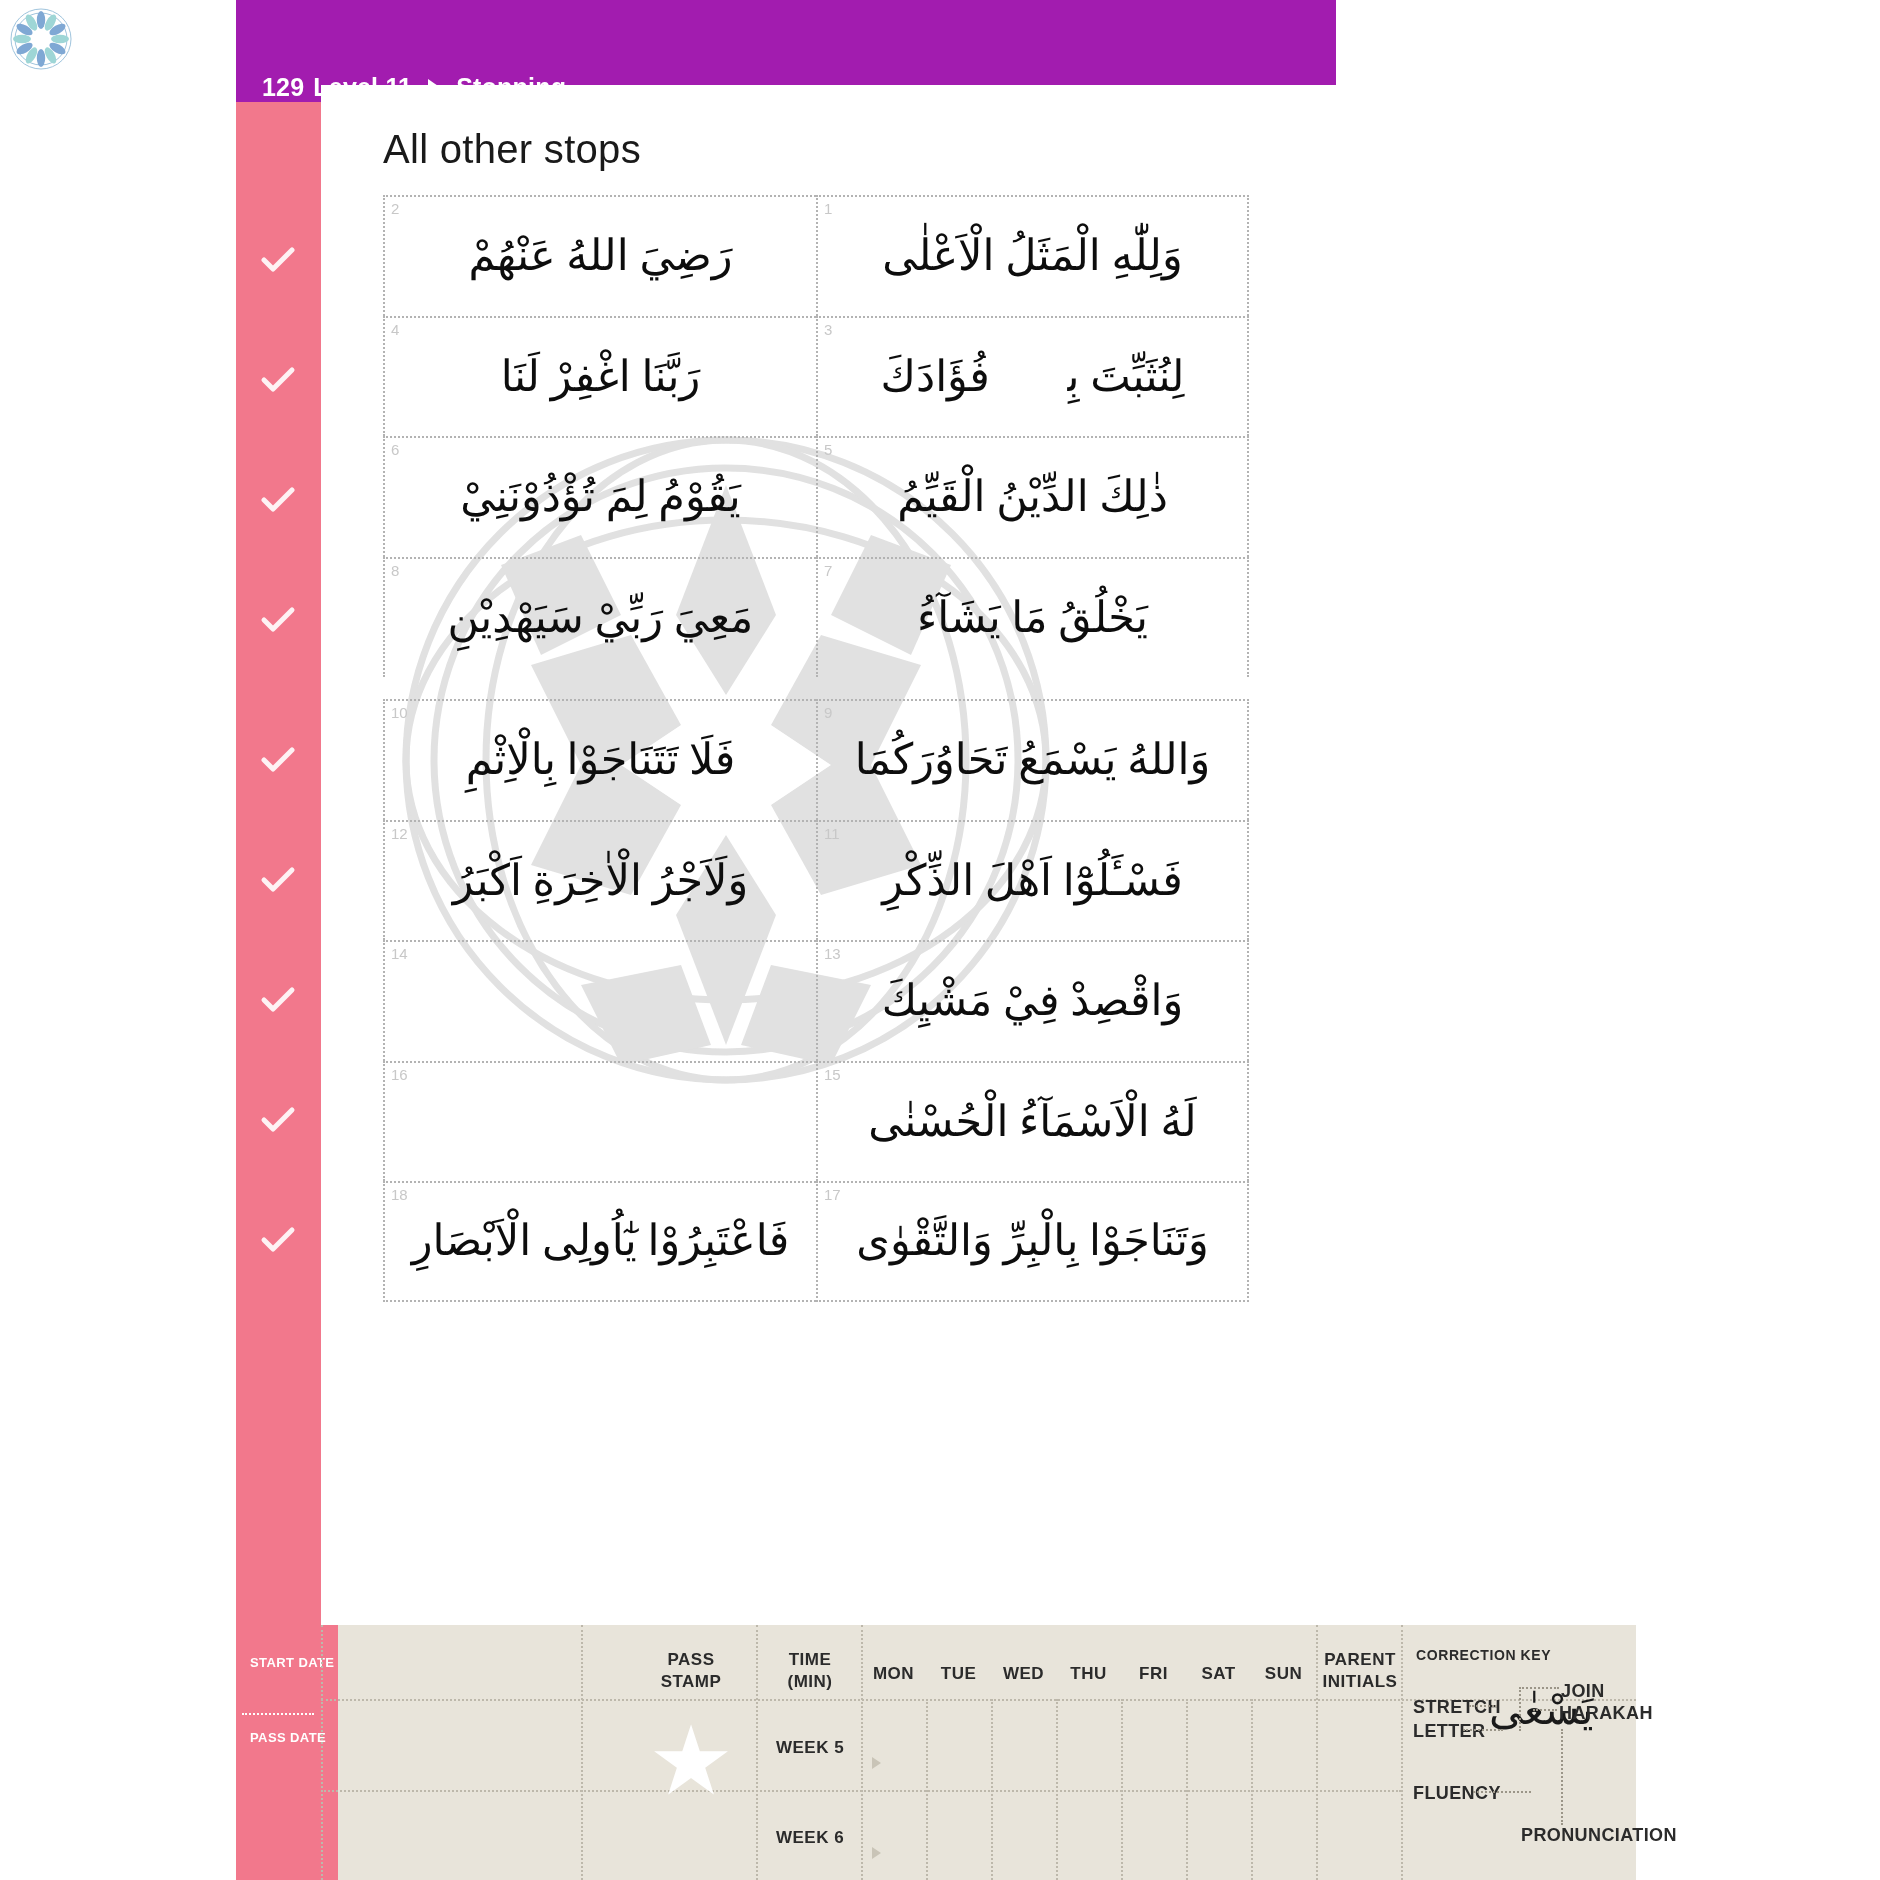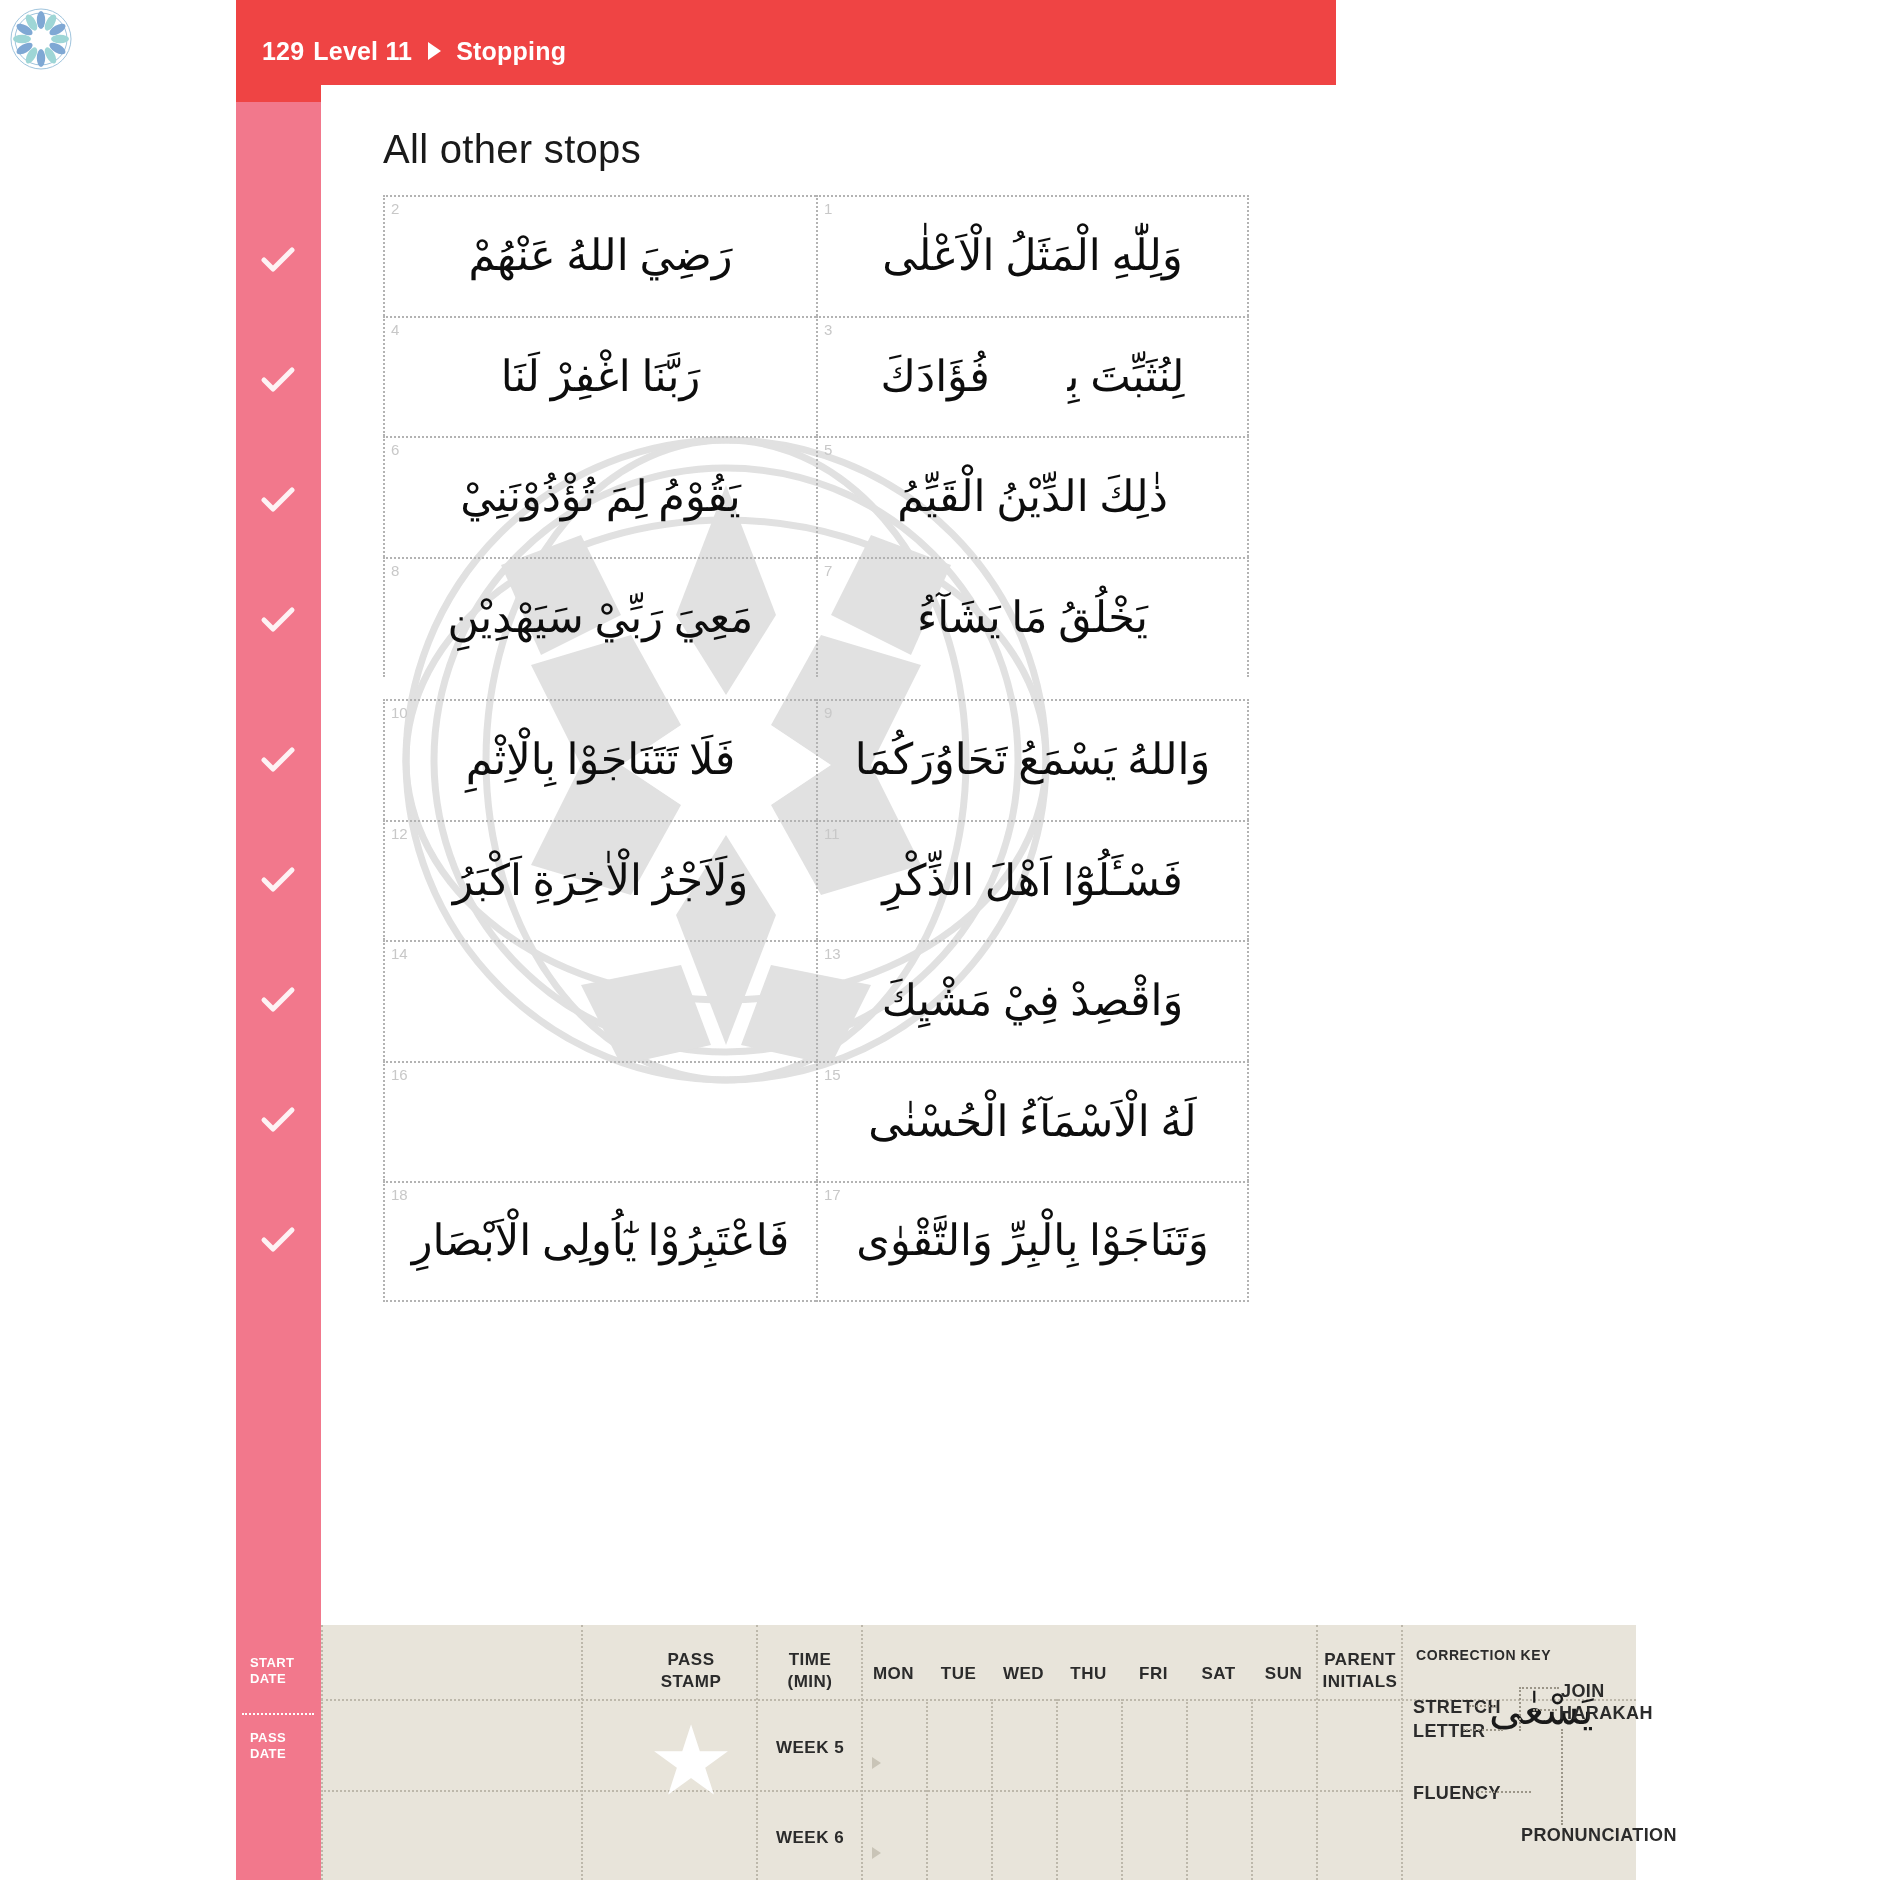--- a/index.html
+++ b/index.html
@@ -37,22 +37,22 @@
     position: absolute;
     left: 22px;
     width: 40px; height: 40px;
   }
 
   
   .header {
     position: absolute;
     left: 236px; top: 0;
     width: 1100px; height: 102px;
-    background: #ef4444;
-    display: flex; align-items: center;
+    background: #a21caf;
+    display: flex; align-items: flex-end;
   }
   .header-inner {
     display: flex; align-items: center;
     margin-left: 26px;
     color: #ffffff;
     font-size: 25px;
     font-weight: bold;
     letter-spacing: .2px;
   }
   .hdr-page { margin-right: 9px; }
@@ -143,21 +143,21 @@
 
   
   .footer {
     position: absolute;
     left: 236px; top: 1625px;
     width: 1400px; height: 255px;
     background: #e8e4da;
   }
   .footer-rail {
     position: absolute; left: 0; top: 0;
-    width: 85px; height: 255px;
+    width: 102px; height: 255px;
     background: #f2788c;
     color: #ffffff;
   }
   .footer-rail div {
     font-size: 13px; font-weight: bold;
     letter-spacing: .4px;
     line-height: 1.25;
     padding-left: 14px;
   }
   .fr-start { position: absolute; top: 30px; }

